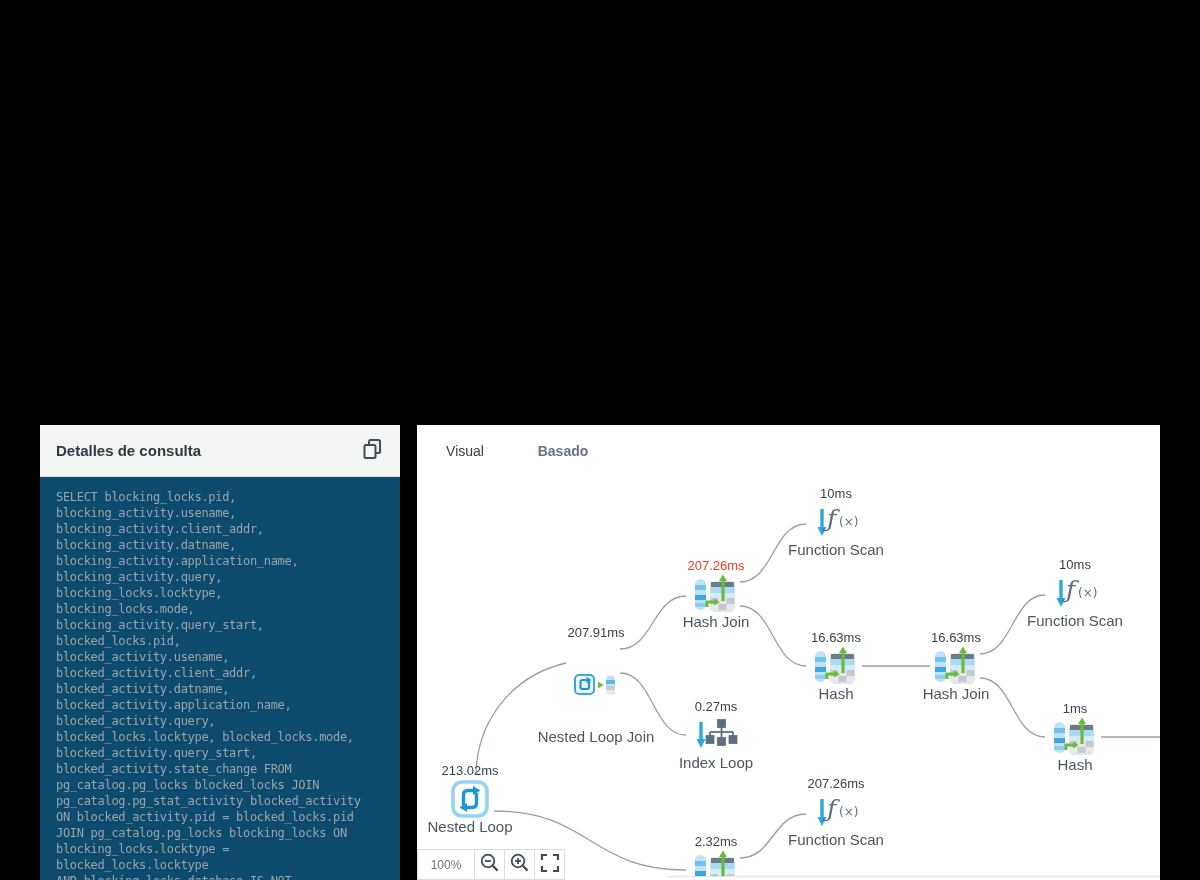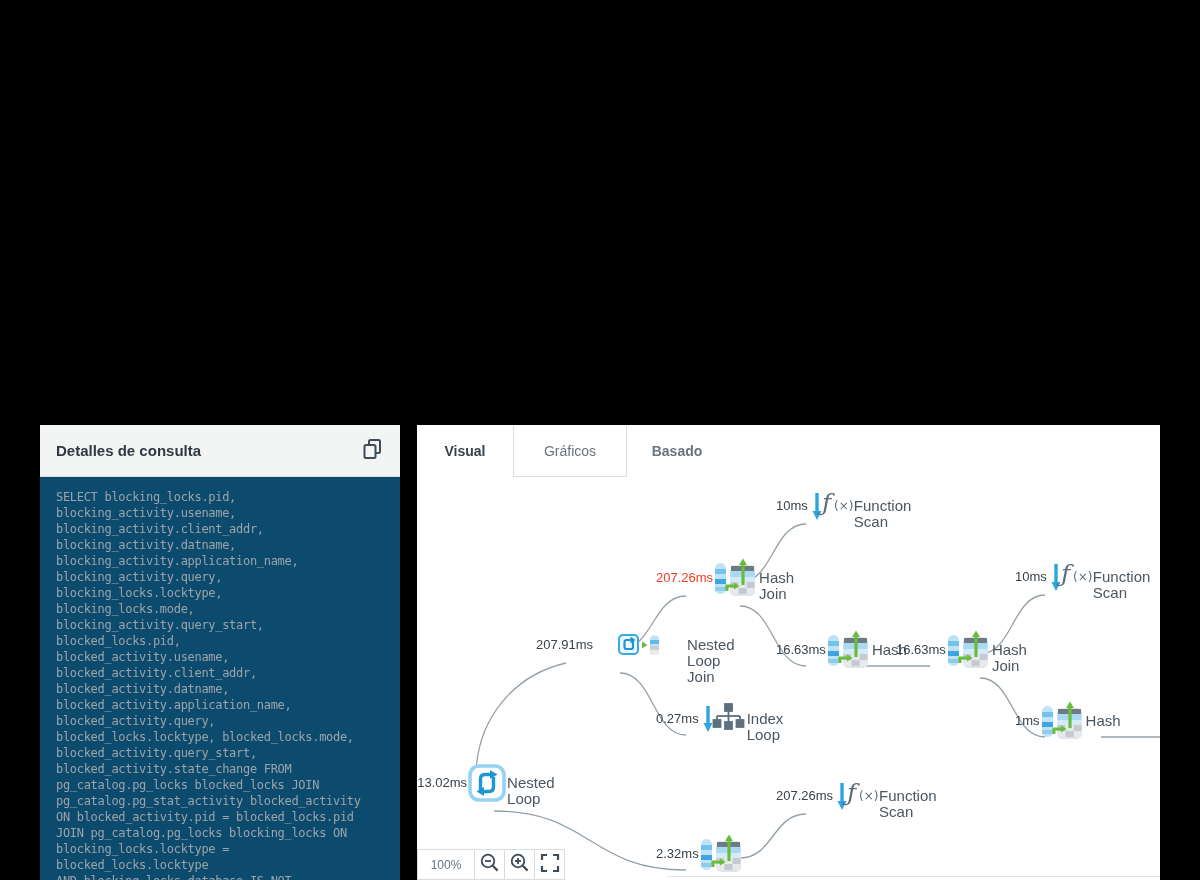--- a/index.html
+++ b/index.html
@@ -27,30 +27,30 @@
   
   .plan-panel{
     position:absolute;left:417px;top:425px;width:743px;height:455px;
     background:#fff;overflow:hidden;
   }
   .tab-bar{display:flex;height:52px;position:relative;z-index:4;background:#fff;}
   .tab{
     display:flex;align-items:center;justify-content:center;
     font-size:14px;color:#68747e;box-sizing:border-box;cursor:pointer;background:#fff;
   }
-  .tab.active{font-weight:bold;color:#37424a;}
+  .tab.active{font-weight:normal;color:#37424a;}
   .tab-visual{width:96px;}
   .tab-graficos{width:114px;border-left:1px solid #dadedf;border-right:1px solid #dadedf;border-bottom:1px solid #dadedf;}
   .tab-basado{width:100px;font-weight:bold;}
   
   .plan-area{position:absolute;left:0;top:0;width:743px;height:455px;}
   .edges-svg{position:absolute;left:0;top:0;z-index:1;pointer-events:none;}
   .plan-node{
-    position:absolute;width:120px;display:flex;flex-direction:row;
-    align-items:center;z-index:2;cursor:pointer;
+    position:absolute;width:120px;display:flex;flex-direction:column;
+    align-items:center;z-index:2;cursor:pointer;justify-content:center;
   }
   .node-time{font-size:13px;line-height:16px;color:#37424a;height:16px;}
   .node-time.critical{color:#f53b20;}
   .node-icon{height:40px;display:flex;align-items:center;justify-content:center;}
   .node-label{font-size:15px;line-height:16px;color:#4b5660;height:16px;}
   
   .bottom-strip{
     position:absolute;left:250px;right:0;bottom:0;height:3px;background:#fff;
     border-top:1px solid #e1e4e6;z-index:3;
   }
@@ -342,21 +342,20 @@
             <line x1="12.5" y1="28" x2="21" y2="28" stroke="#69bd3c" stroke-width="3"></line>
             <polygon points="21,24.5 21,31.5 26.5,28" fill="#69bd3c"></polygon>
           </svg>
         </span>
         <span class="node-label"></span>
       </div>
     </div>
 
   <div class="tab-bar">
     <div class="tab tab-visual active">Visual</div>
-    <div class="tab tab-graficos">Gráficos</div>
     <div class="tab tab-basado">Basado</div>
   </div>
 
   <div class="bottom-strip"></div>
 
   <div class="zoom-bar">
     <div class="zoom-cell zoom-level">100%</div>
     <div class="zoom-cell zoom-icon-cell zoom-group-start">
       <span>
         <svg width="22" height="22" viewBox="0 0 22 22">

